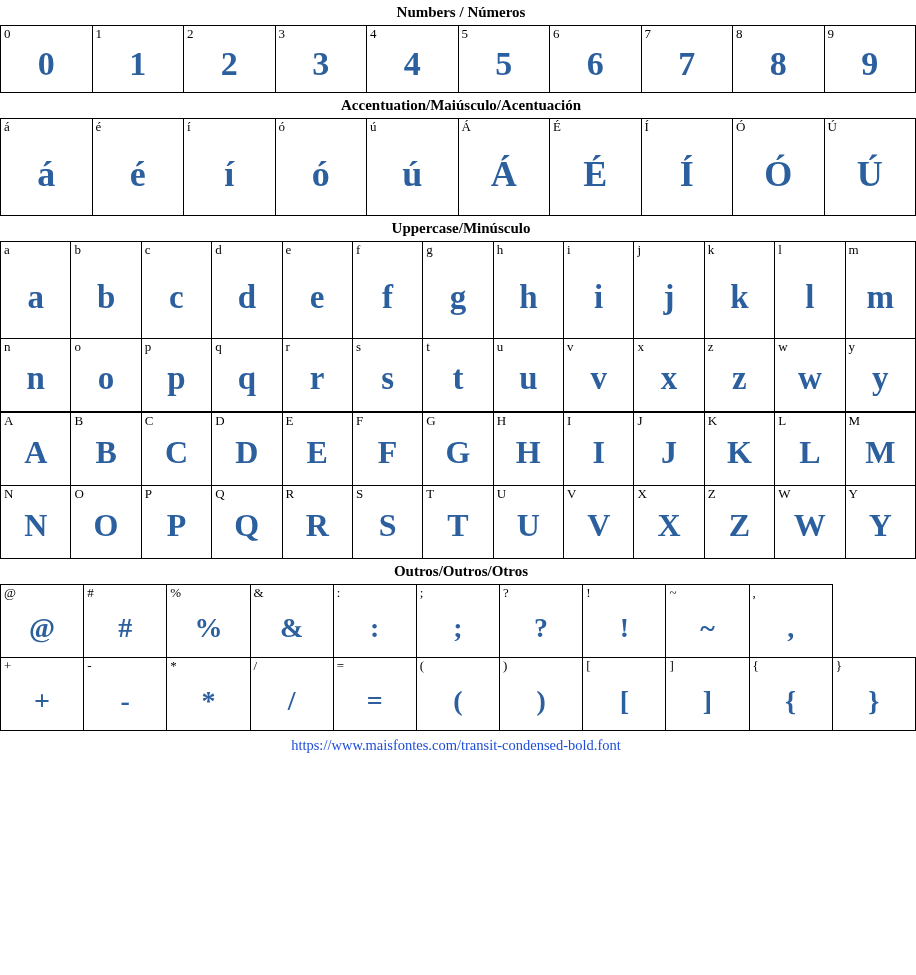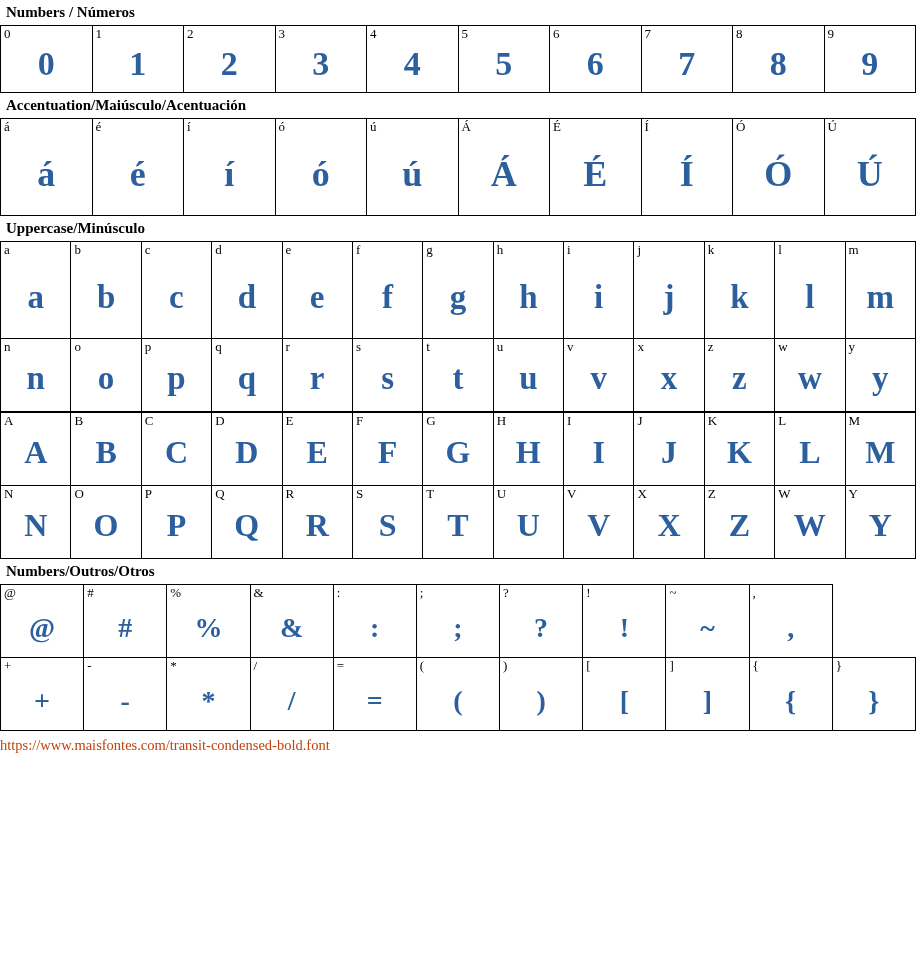--- a/index.html
+++ b/index.html
@@ -19,20 +19,21 @@
     width: 916px;
     position: relative;
   }
   .section-title {
     font-family: "Liberation Serif", serif;
     font-weight: bold;
     font-size: 15px;
     padding: 4px 0 4px 6px;
     color: #000000;
     line-height: 17px;
+    text-align: center;
   }
   table.glyphs {
     border-collapse: collapse;
     table-layout: fixed;
     width: 916px;
     margin: 0;
   }
   table.glyphs td {
     border: 1px solid #000000;
     vertical-align: top;
@@ -74,24 +75,24 @@
   .r-low2 td { height: 72px; }
   .r-low2 .big { font-size: 33px; padding-top: 8px; }
 
   .r-upp td { height: 72px; }
   .r-upp .big { font-size: 32px; padding-top: 8px; }
 
   .r-oth td { height: 72px; }
   .r-oth .big { font-size: 28px; padding-top: 14px; }
 
   .footer {
-    text-align: left;
+    text-align: center;
     font-family: "Liberation Serif", serif;
     font-size: 14.5px;
-    color: #c2410c;
+    color: #1d4ed8;
     padding: 6px 4px 0 0;
   }
 </style>
 </head>
 <body>
 
 <div class="page">
 
   <div class="section-title">Numbers / Números</div>
   <table class="glyphs">
@@ -553,21 +554,21 @@
       <td>
             <div class="cell">
               <span class="label">Y</span>
               <span class="big">Y</span>
             </div>
           </td>
     </tr>
   </tbody>
     </table>
 
-  <div class="section-title">Numbers/Outros/Otros</div>
+  <div class="section-title">Outros/Outros/Otros</div>
   <table class="glyphs">
     <tbody>
         <tr class="r-oth">
       <td>
             <div class="cell">
               <span class="label">@</span>
               <span class="big">@</span>
             </div>
           </td>
       <td>

